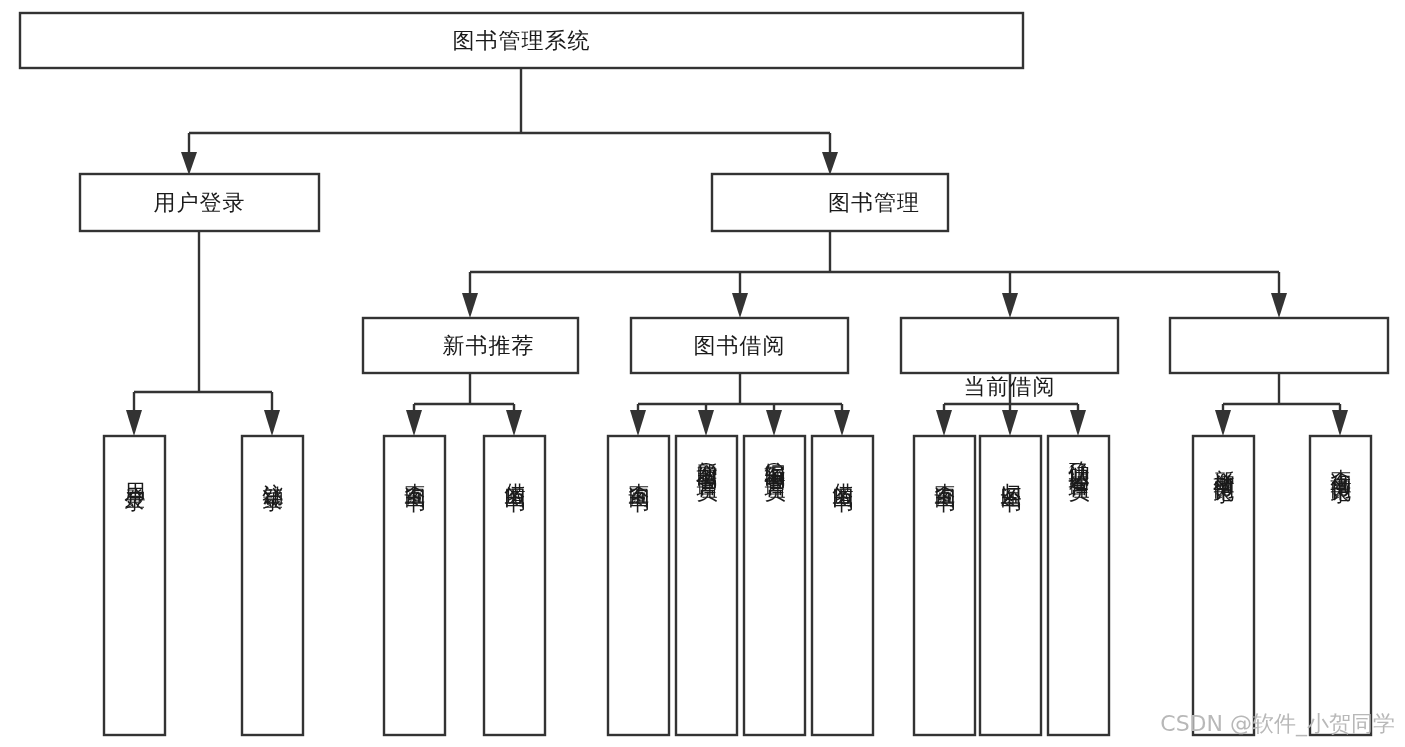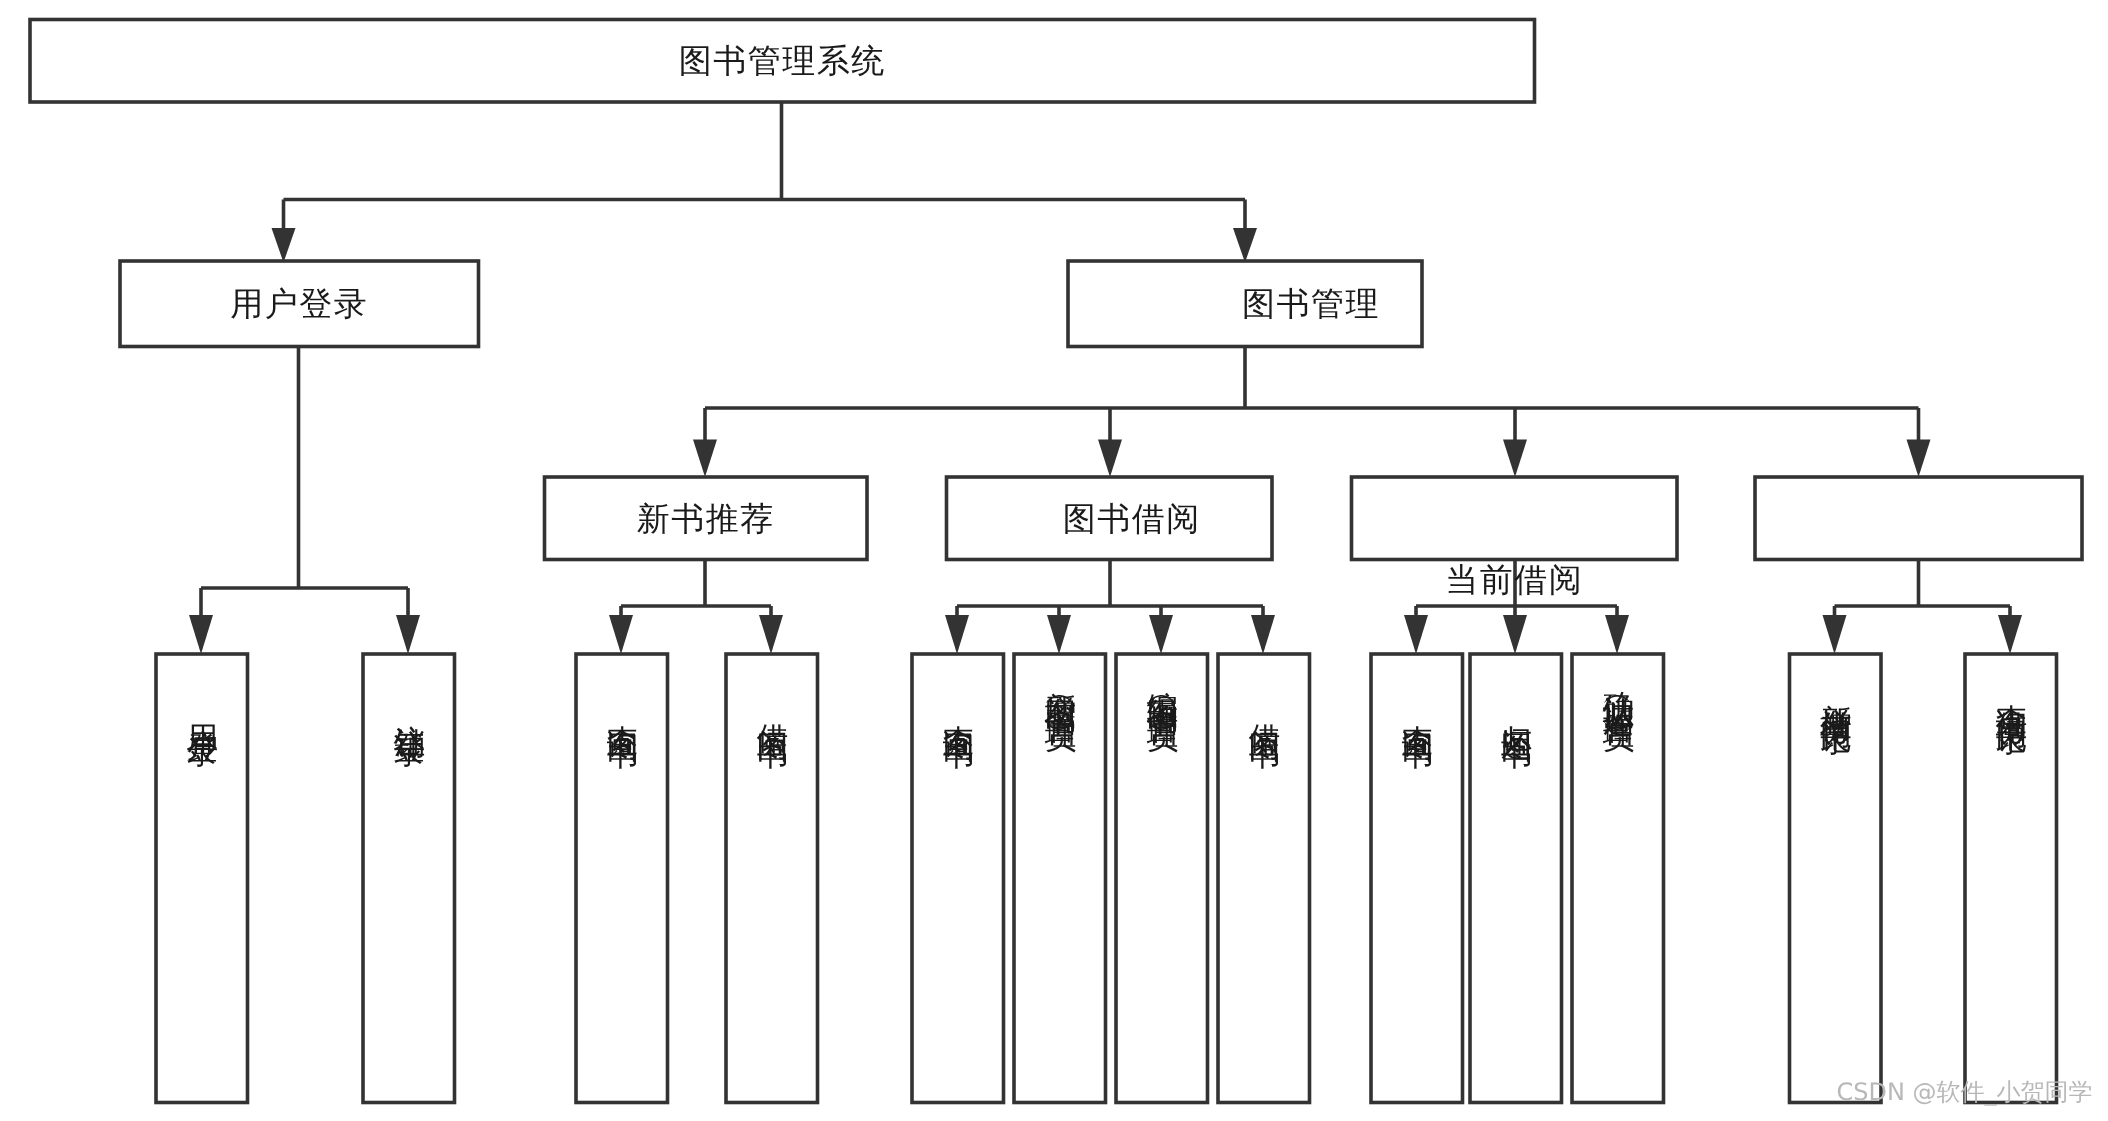--- a/index.html
+++ b/index.html
@@ -72,21 +72,21 @@
     font-size: 22px;
     color: #1a1a1a;
     letter-spacing: 1px;
     white-space: nowrap;
   }
   #watermark {
     position: absolute;
     right: 10px;
     bottom: 8px;
     font-family: "DejaVu Sans", "Liberation Sans", sans-serif;
-    font-size: 16px;
+    font-size: 22px;
     color: #b8b8b8;
     white-space: nowrap;
     pointer-events: none;
   }
 </style>
 </head>
 <body>
 
 <div id="diagram-root">
 
@@ -190,25 +190,25 @@
   </div>
 
   <div class="hlabel-wrap" style="left:80px; top:174px; width:239px; height:57px;">
     <span class="hlabel-text">用户登录</span>
   </div>
 
   <div class="hlabel-wrap" style="left:712px; top:174px; width:236px; height:57px;padding-left:44px;">
     <span class="hlabel-text">图书管理</span>
   </div>
 
-  <div class="hlabel-wrap" style="left:363px; top:318px; width:215px; height:55px;">
+  <div class="hlabel-wrap" style="left:363px; top:318px; width:215px; height:55px;padding-left:18px;">
     <span class="hlabel-text">新书推荐</span>
   </div>
 
-  <div class="hlabel-wrap" style="left:631px; top:318px; width:217px; height:55px;padding-left:15px;">
+  <div class="hlabel-wrap" style="left:631px; top:318px; width:217px; height:55px;">
     <span class="hlabel-text">图书借阅</span>
   </div>
 
   <div class="hlabel-wrap" style="left:901px; top:318px; width:217px; height:55px;margin-top:41px;">
     <span class="hlabel-text">当前借阅</span>
   </div>
 
 
   <div class="vlabel-wrap" style="left:104px; top:466px; width:61px; height:260px;">
     <span class="vlabel-text">用户登录</span>

